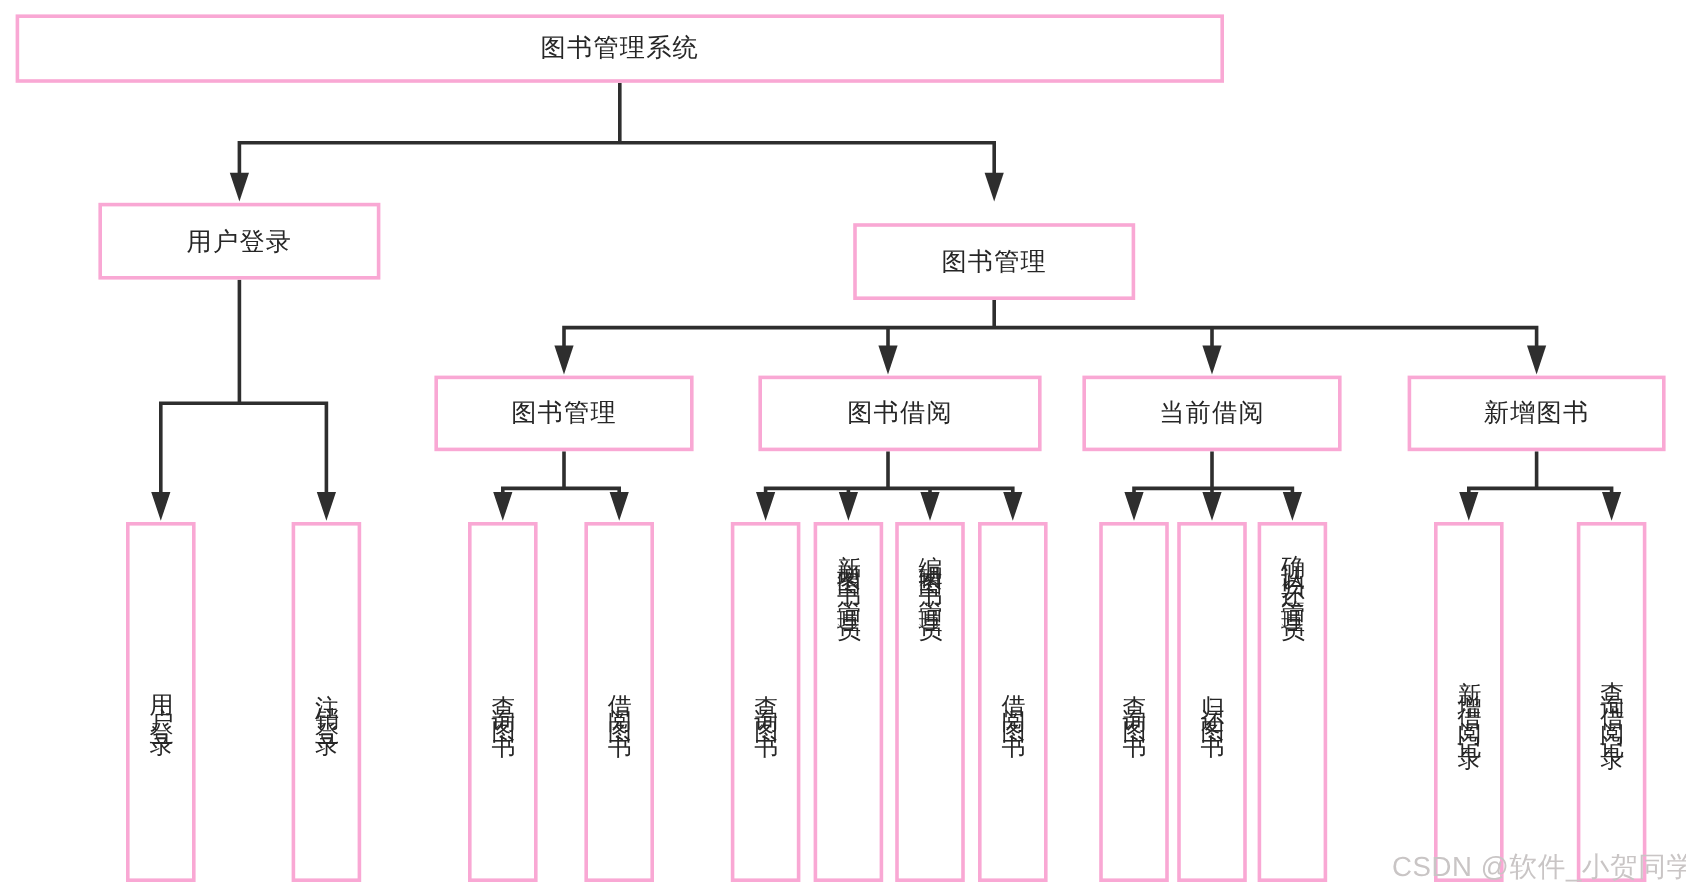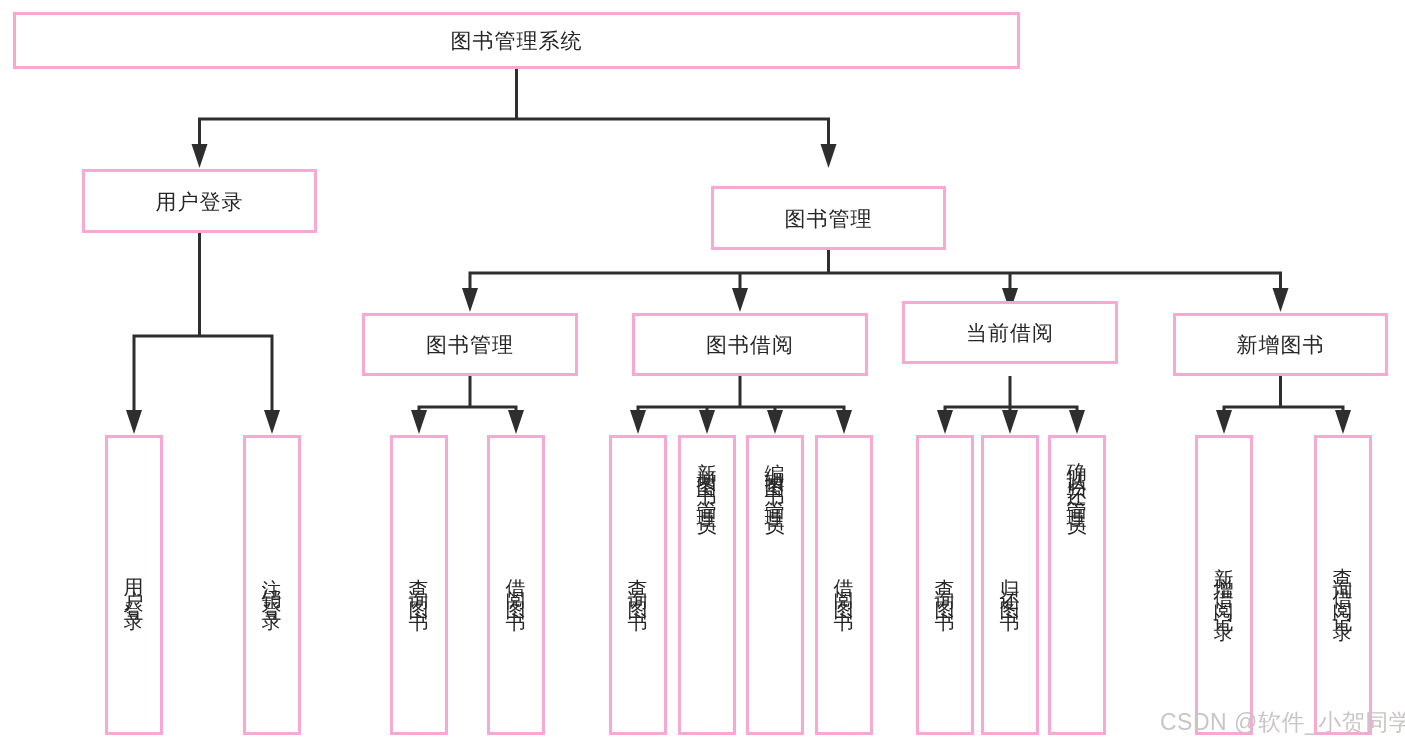--- a/index.html
+++ b/index.html
@@ -101,21 +101,21 @@
   <div class="node" style="left:711px;top:186px;width:235px;height:64px">
     <span class="lbl">图书管理</span>
   </div>
 
   <div class="node" style="left:362px;top:313px;width:216px;height:63px">
     <span class="lbl">图书管理</span>
   </div>
   <div class="node" style="left:632px;top:313px;width:236px;height:63px">
     <span class="lbl">图书借阅</span>
   </div>
-  <div class="node" style="left:902px;top:301px;width:216px;height:63px">
+  <div class="node" style="left:902px;top:313px;width:216px;height:63px">
     <span class="lbl">当前借阅</span>
   </div>
   <div class="node" style="left:1173px;top:313px;width:215px;height:63px">
     <span class="lbl">新增图书</span>
   </div>
 
   <div class="node v" style="left:105px;top:435px;width:58px;height:300px">
     <span class="lbl">用户登录</span>
   </div>
   <div class="node v" style="left:243px;top:435px;width:58px;height:300px">

